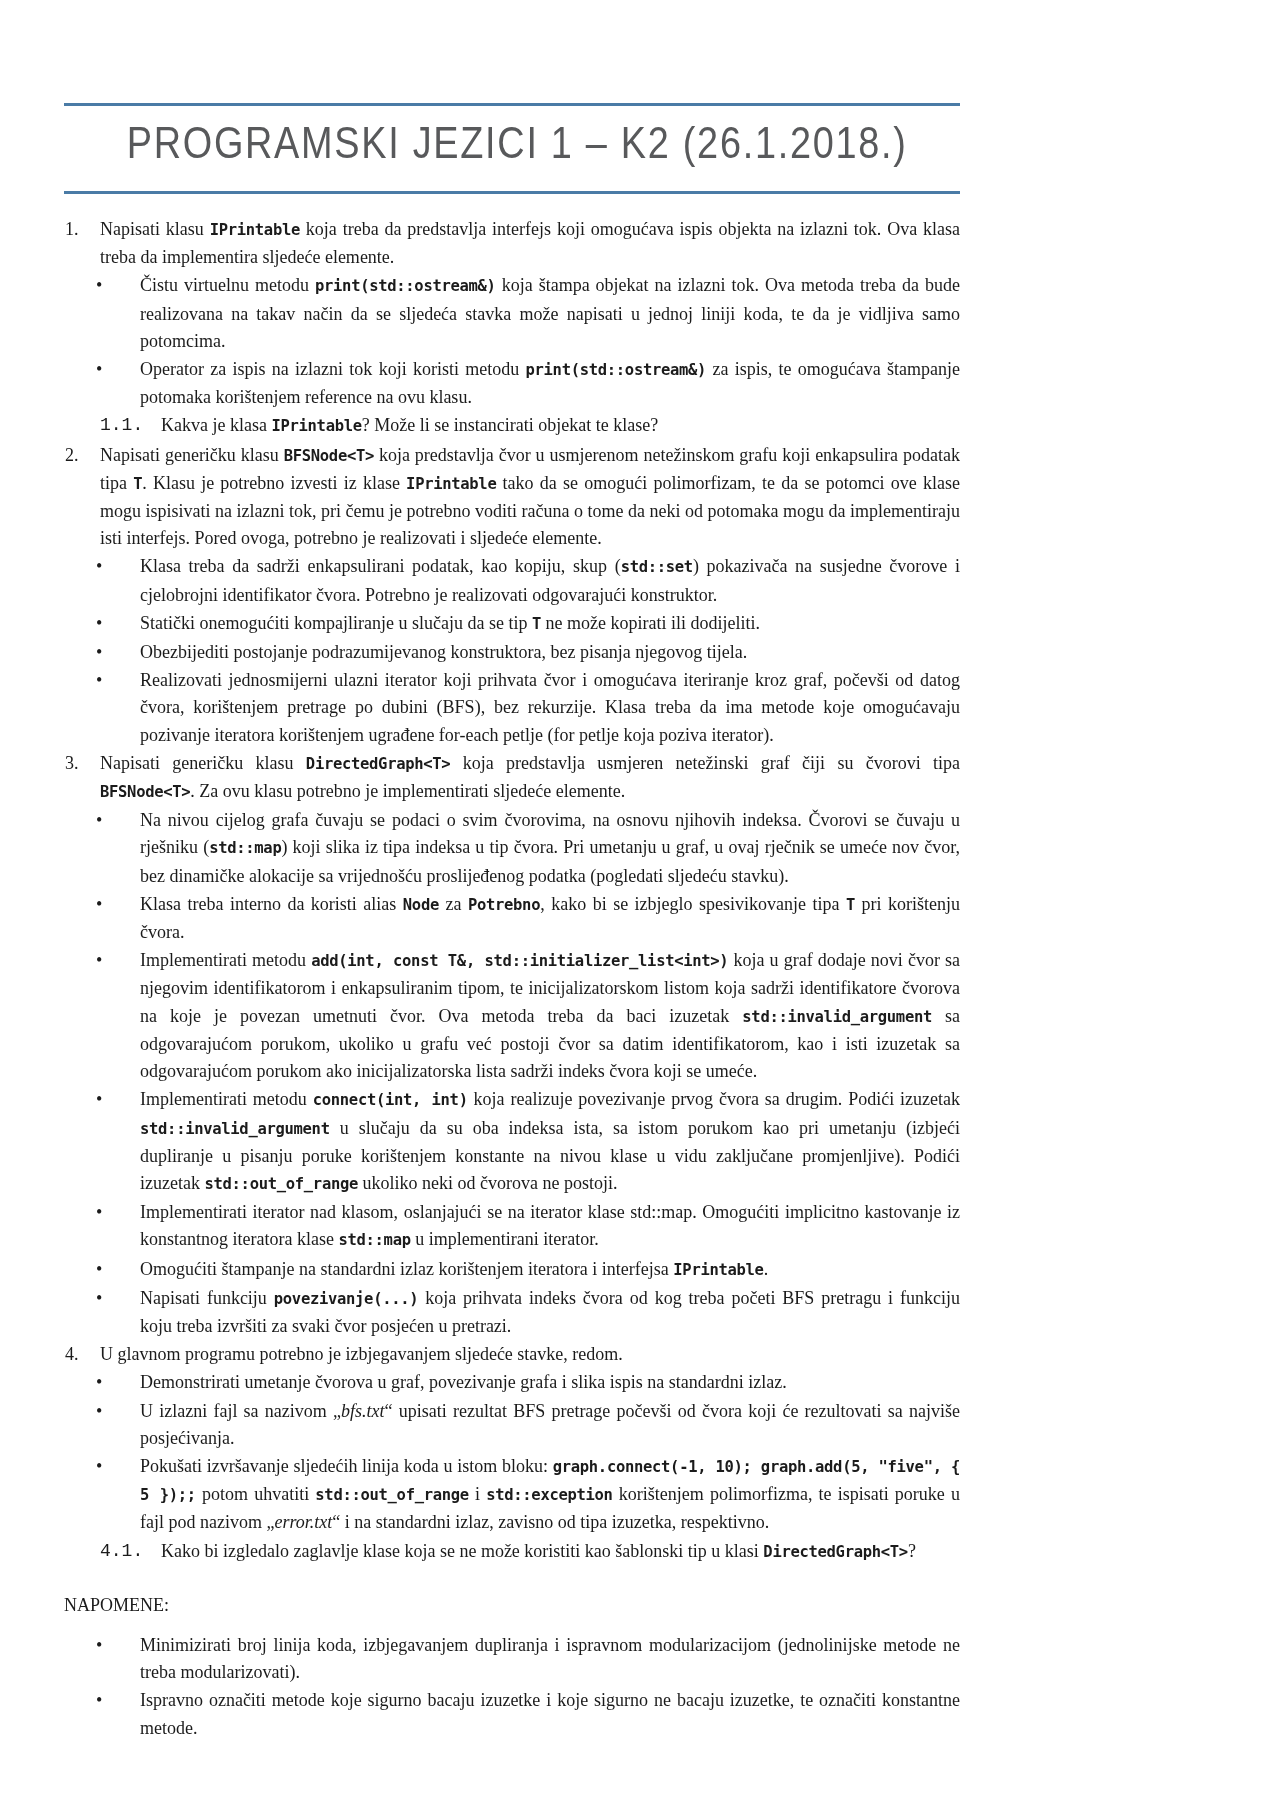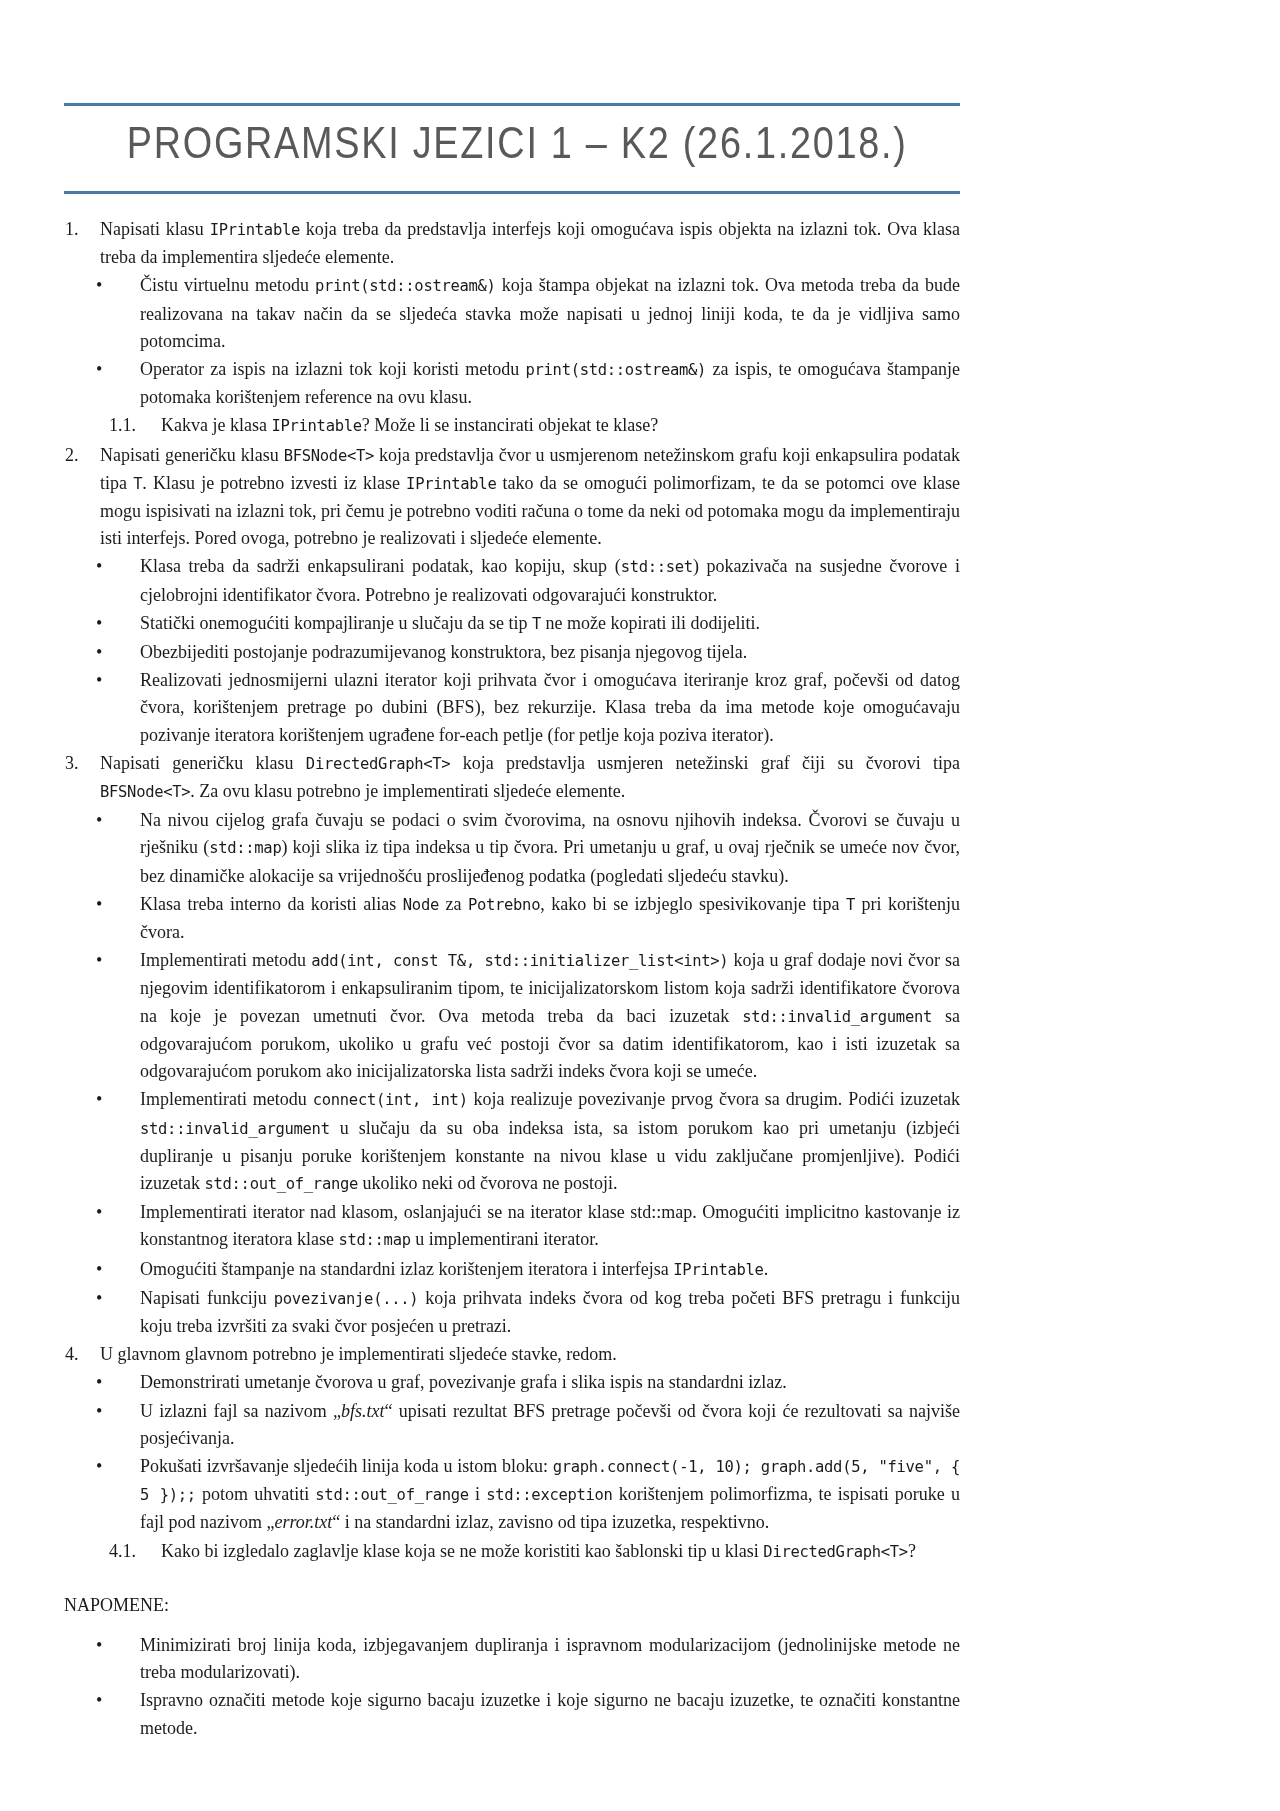--- a/index.html
+++ b/index.html
@@ -35,25 +35,25 @@
     line-height:27.2px;
     text-align:justify;
   }
   .item{position:relative;margin:0 0 1px 0;}
   .item .marker{position:absolute;top:0;}
   .l1{padding-left:36px;}
   .l1 .marker{left:1px;}
   .l2{padding-left:76px;}
   .l2 .marker{left:32px;}
   .l2n{padding-left:97px;}
-  .l2n .marker{left:45px;}
+  .l2n .marker{left:36px;font-family:Liberation Mono, monospace;}
   .label{padding-left:0;margin-top:26px;margin-bottom:13px;}
   code{
     font-family:"DejaVu Sans Mono", monospace;
-    font-weight:normal;
+    font-weight:bold;
     font-size:15.5px;
     letter-spacing:-0.3px;
     margin-top:15px;
   }
   em{font-style:italic;margin-top:40px;}
 </style>
 </head>
 <body>
 
 <div class="page">
@@ -73,21 +73,21 @@
       <div class="item l2"><span class="marker">•</span><span class="txt">Obezbijediti postojanje podrazumijevanog konstruktora, bez pisanja njegovog tijela.</span></div>
       <div class="item l2"><span class="marker">•</span><span class="txt">Realizovati jednosmijerni ulazni iterator koji prihvata čvor i omogućava iteriranje kroz graf, počevši od datog čvora, korištenjem pretrage po dubini (BFS), bez rekurzije. Klasa treba da ima metode koje omogućavaju pozivanje iteratora korištenjem ugrađene for-each petlje (for petlje koja poziva iterator).</span></div>
       <div class="item l1"><span class="marker">3.</span><span class="txt">Napisati generičku klasu <code>DirectedGraph&lt;T&gt;</code> koja predstavlja usmjeren netežinski graf čiji su čvorovi tipa <code>BFSNode&lt;T&gt;</code>. Za ovu klasu potrebno je implementirati sljedeće elemente.</span></div>
       <div class="item l2"><span class="marker">•</span><span class="txt">Na nivou cijelog grafa čuvaju se podaci o svim čvorovima, na osnovu njihovih indeksa. Čvorovi se čuvaju u rješniku (<code>std::map</code>) koji slika iz tipa indeksa u tip čvora. Pri umetanju u graf, u ovaj rječnik se umeće nov čvor, bez dinamičke alokacije sa vrijednošću proslijeđenog podatka (pogledati sljedeću stavku).</span></div>
       <div class="item l2"><span class="marker">•</span><span class="txt">Klasa treba interno da koristi alias <code>Node</code> za <code>Potrebno</code>, kako bi se izbjeglo spesivikovanje tipa <code>T</code> pri korištenju čvora.</span></div>
       <div class="item l2"><span class="marker">•</span><span class="txt">Implementirati metodu <code>add(int, const T&amp;, std::initializer_list&lt;int&gt;)</code> koja u graf dodaje novi čvor sa njegovim identifikatorom i enkapsuliranim tipom, te inicijalizatorskom listom koja sadrži identifikatore čvorova na koje je povezan umetnuti čvor. Ova metoda treba da baci izuzetak <code>std::invalid_argument</code> sa odgovarajućom porukom, ukoliko u grafu već postoji čvor sa datim identifikatorom, kao i isti izuzetak sa odgovarajućom porukom ako inicijalizatorska lista sadrži indeks čvora koji se umeće.</span></div>
       <div class="item l2"><span class="marker">•</span><span class="txt">Implementirati metodu <code>connect(int, int)</code> koja realizuje povezivanje prvog čvora sa drugim. Podići izuzetak <code>std::invalid_argument</code> u slučaju da su oba indeksa ista, sa istom porukom kao pri umetanju (izbjeći dupliranje u pisanju poruke korištenjem konstante na nivou klase u vidu zaključane promjenljive). Podići izuzetak <code>std::out_of_range</code> ukoliko neki od čvorova ne postoji.</span></div>
       <div class="item l2"><span class="marker">•</span><span class="txt">Implementirati iterator nad klasom, oslanjajući se na iterator klase std::map. Omogućiti implicitno kastovanje iz konstantnog iteratora klase <code>std::map</code> u implementirani iterator.</span></div>
       <div class="item l2"><span class="marker">•</span><span class="txt">Omogućiti štampanje na standardni izlaz korištenjem iteratora i interfejsa <code>IPrintable</code>.</span></div>
       <div class="item l2"><span class="marker">•</span><span class="txt">Napisati funkciju <code>povezivanje(...)</code> koja prihvata indeks čvora od kog treba početi BFS pretragu i funkciju koju treba izvršiti za svaki čvor posjećen u pretrazi.</span></div>
-      <div class="item l1"><span class="marker">4.</span><span class="txt">U glavnom glavnom potrebno je implementirati sljedeće stavke, redom.</span></div>
+      <div class="item l1"><span class="marker">4.</span><span class="txt">U glavnom programu potrebno je izbjegavanjem sljedeće stavke, redom.</span></div>
       <div class="item l2"><span class="marker">•</span><span class="txt">Demonstrirati umetanje čvorova u graf, povezivanje grafa i slika ispis na standardni izlaz.</span></div>
       <div class="item l2"><span class="marker">•</span><span class="txt">U izlazni fajl sa nazivom „<em>bfs.txt</em>“ upisati rezultat BFS pretrage počevši od čvora koji će rezultovati sa najviše posjećivanja.</span></div>
       <div class="item l2"><span class="marker">•</span><span class="txt">Pokušati izvršavanje sljedećih linija koda u istom bloku: <code>graph.connect(-1, 10); graph.add(5, "five", { 5 });;</code> potom uhvatiti <code>std::out_of_range</code> i <code>std::exception</code> korištenjem polimorfizma, te ispisati poruke u fajl pod nazivom „<em>error.txt</em>“ i na standardni izlaz, zavisno od tipa izuzetka, respektivno.</span></div>
       <div class="item l2n"><span class="marker">4.1.</span><span class="txt">Kako bi izgledalo zaglavlje klase koja se ne može koristiti kao šablonski tip u klasi <code>DirectedGraph&lt;T&gt;</code>?</span></div>
       <div class="item label"><span class="txt">NAPOMENE:</span></div>
       <div class="item l2"><span class="marker">•</span><span class="txt">Minimizirati broj linija koda, izbjegavanjem dupliranja i ispravnom modularizacijom (jednolinijske metode ne treba modularizovati).</span></div>
       <div class="item l2"><span class="marker">•</span><span class="txt">Ispravno označiti metode koje sigurno bacaju izuzetke i koje sigurno ne bacaju izuzetke, te označiti konstantne metode.</span></div>
     </main>
 </div>
 

